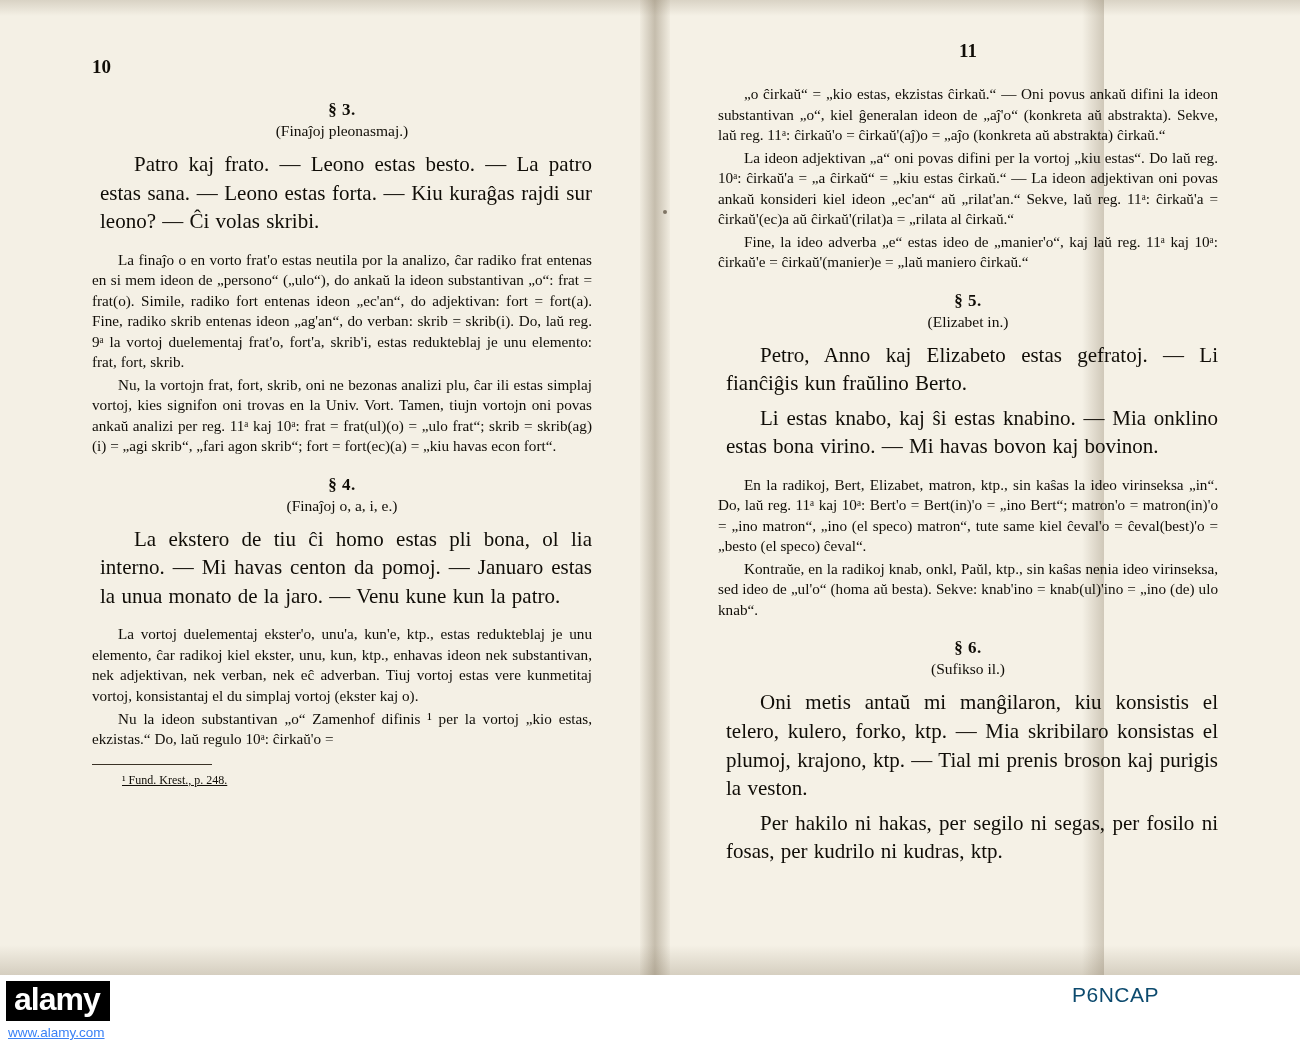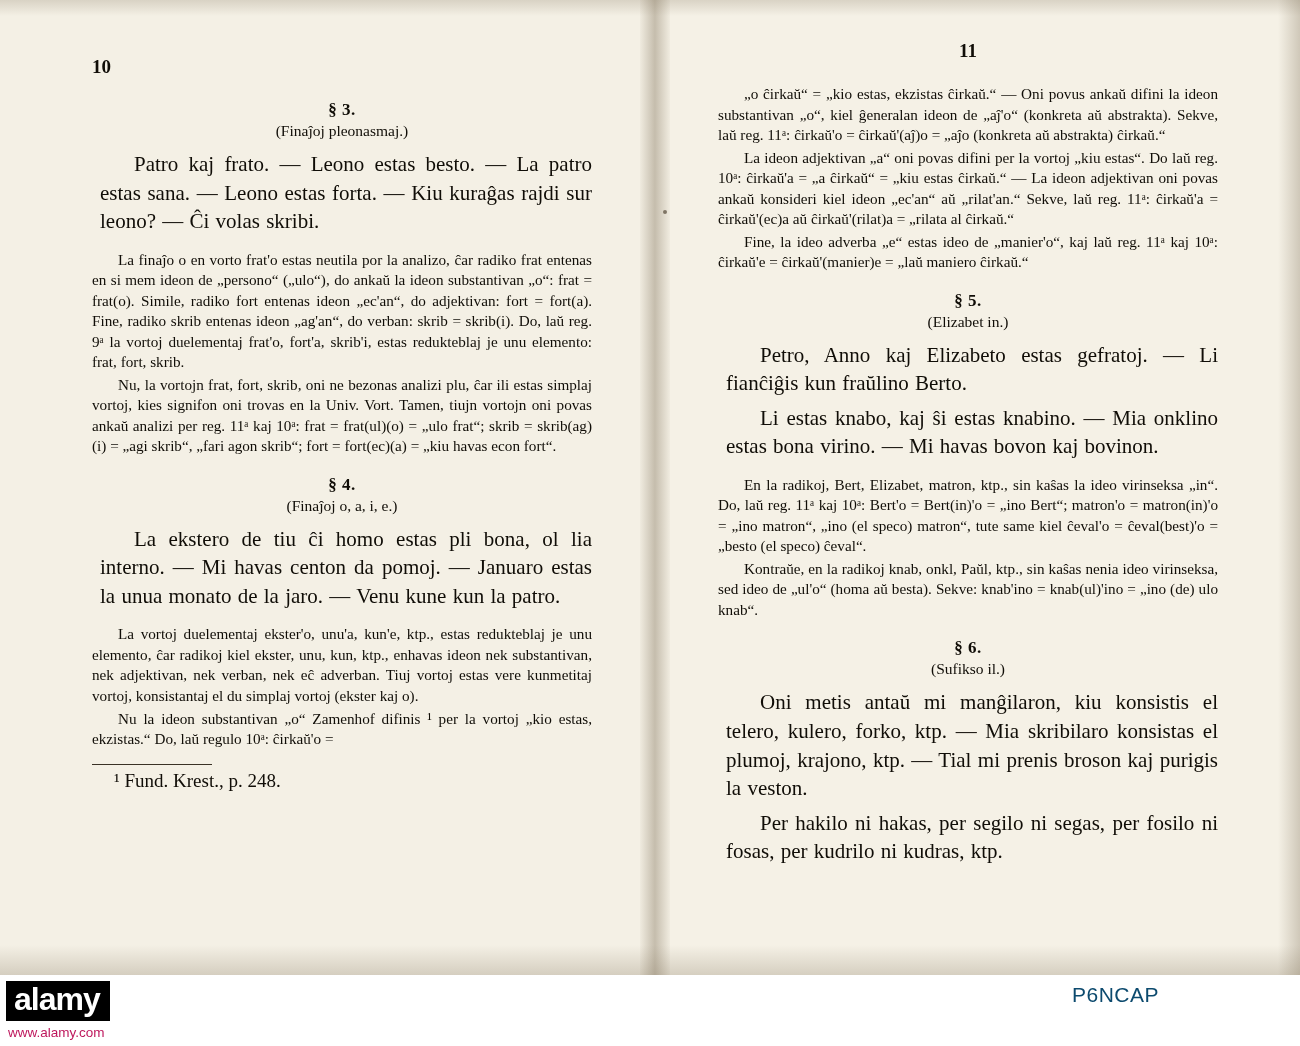--- a/index.html
+++ b/index.html
@@ -12,21 +12,21 @@
     height: 1046px;
     position: relative;
     font-family: "Liberation Serif", serif;
     overflow: hidden;
   }
 
   
   #scan {
     position: absolute;
     left: 0; top: 0;
-    width: 1300px;
+    width: 1104px;
     height: 975px;
     background: #f3efe4;
   }
   
   #scan .paper-left {
     position: absolute;
     left: 0; top: 0; width: 655px; height: 975px;
     background: #f4f0e5;
   }
   #scan .paper-right {
@@ -101,23 +101,24 @@
     text-align: justify;
   }
 
   .footnote-rule {
     width: 120px;
     border: 0;
     border-top: 1px solid #3a3226;
     margin: 14px 0 5px 0;
   }
   .footnote {
-    font-size: 19px;
+    font-size: 12px;
     text-indent: 22px;
-    margin: 0;
+    margin: 8px;
+    text-decoration: underline;
   }
 
   .gap-sm { height: 8px; }
 
   
   .speck {
     position: absolute;
     left: 663px; top: 210px;
     width: 4px; height: 4px;
     border-radius: 50%;
@@ -141,21 +142,22 @@
     font-size: 32px;
     font-weight: bold;
     letter-spacing: -1px;
     padding: 2px 10px 4px 8px;
     line-height: 1.05;
   }
   #footer .url {
     position: absolute;
     left: 8px; top: 50px;
     font-size: 13.5px;
-    color: #be185d;
+    color: #3b82f6;
+    text-decoration: underline;
   }
   #footer .imgid {
     position: absolute;
     right: 12px; top: 8px;
     font-size: 21px;
     color: #0c4a6e;
     letter-spacing: .5px;
   }
 </style>
 </head>

